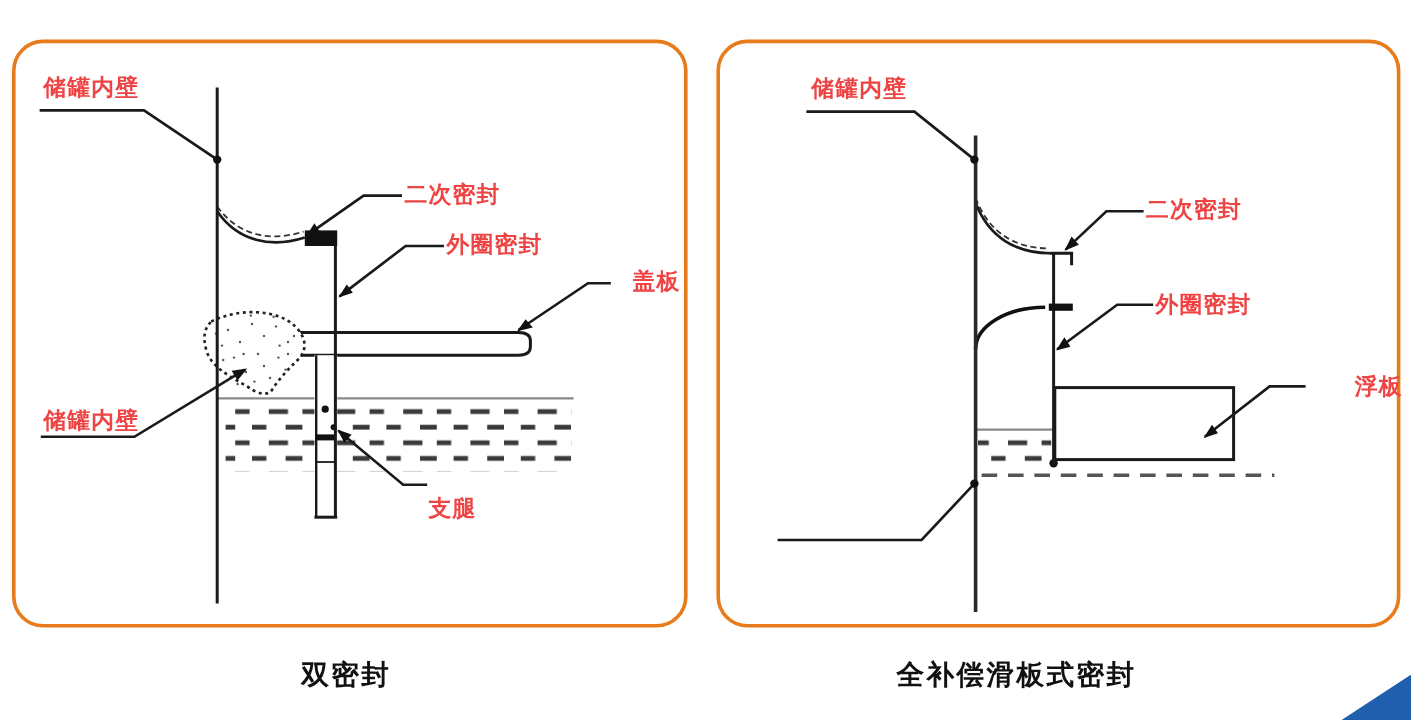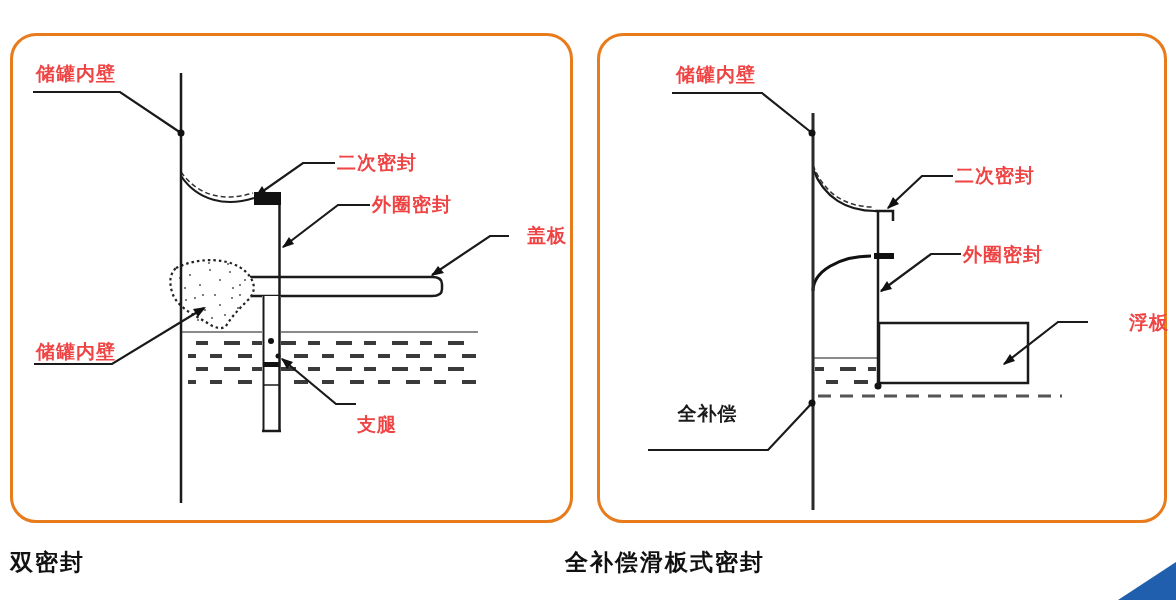--- a/index.html
+++ b/index.html
@@ -23,21 +23,21 @@
     letter-spacing:1px;white-space:nowrap;line-height:1.05;
   }
   .lbl2{
     position:absolute;
     font-size:19px;font-weight:700;color:#1a1a1a;
     letter-spacing:1px;text-align:center;line-height:23px;
   }
   .caption{
     position:absolute;
     font-size:23px;font-weight:700;color:#111;
-    letter-spacing:2px;
+    letter-spacing:2px;text-align:center;
   }
   #caption-left{left:10px;top:547px;width:557px;}
   #caption-right{left:565px;top:547px;width:564px;}
   #corner-triangle{
     position:absolute;left:1118px;top:562px;width:58px;height:38px;
     background:#1f5fae;
     clip-path:polygon(100% 0,100% 100%,0 100%);
   }
 </style>
 </head>
@@ -171,19 +171,18 @@
 <div class="lbl" style="left:372px;top:195px">外圈密封</div>
 <div class="lbl" style="left:527px;top:226px">盖板</div>
 <div class="lbl" style="left:36px;top:342px">储罐内壁</div>
 <div class="lbl" style="left:357px;top:415px">支腿</div>
 
 <div class="lbl" style="left:676px;top:65px">储罐内壁</div>
 <div class="lbl" style="left:955px;top:166px">二次密封</div>
 <div class="lbl" style="left:963px;top:245px">外圈密封</div>
 <div class="lbl" style="left:1129px;top:313px">浮板</div>
 <div class="lbl2" style="left:645px;top:402px;width:125px">
-  <div>全补偿</div>
 </div>
 
 <div class="caption" id="caption-left">双密封</div>
 <div class="caption" id="caption-right">全补偿滑板式密封</div>
 
 <div id="corner-triangle"></div>
 
 </body></html>

